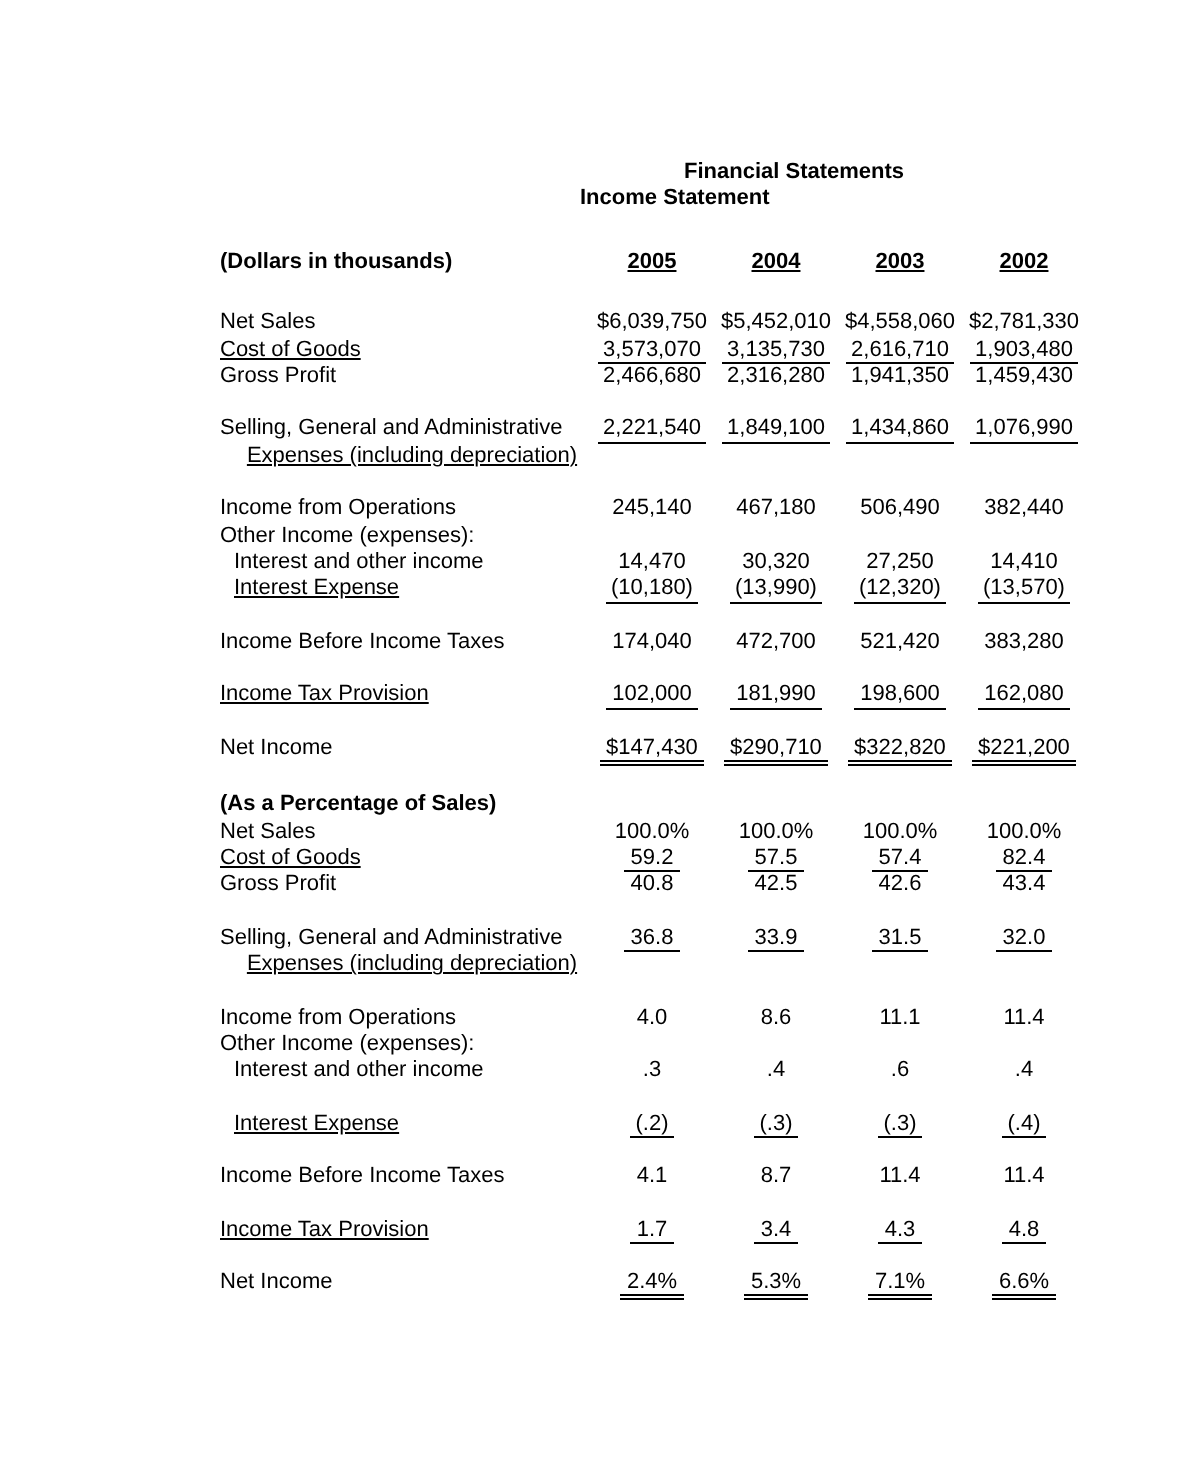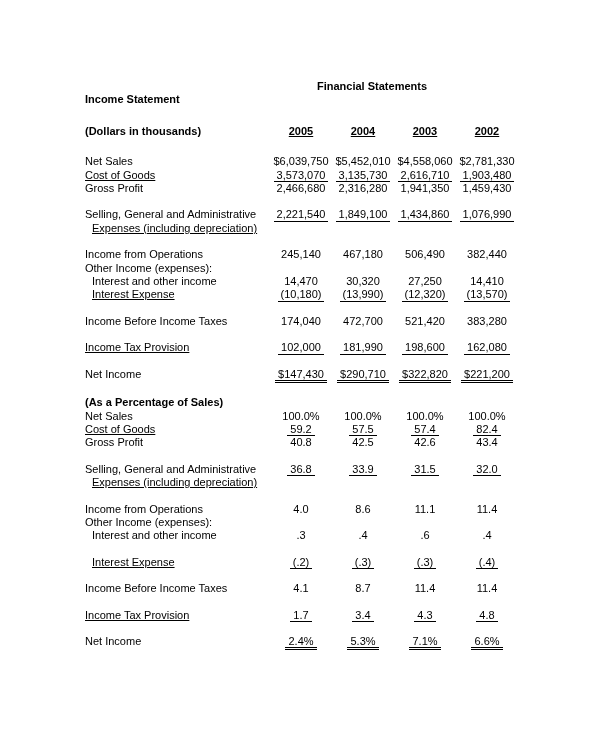--- a/index.html
+++ b/index.html
@@ -3,26 +3,26 @@
 <meta charset="utf-8">
 <style>
   * { margin: 0; padding: 0; box-sizing: border-box; }
   html, body {
     width: 600px; height: 730px;
     background: #ffffff; color: #000000;
     font-family: "Liberation Sans", sans-serif;
     font-size: 11px;
     overflow: hidden;
   }
-  .page { padding: 80px 0 0 85px; }
+  .page { padding: 80px 0 0 110px; }
 
   .titles { margin-bottom: 18px; }
   .titles div { line-height: 13.4px; font-weight: bold; }
   .t1 { margin-left: 232px; }
-  .t2 { }
+  .t2 { margin-left: 180px; }
   .t3 { margin-left: 180px; }
 
   table { border-collapse: collapse; table-layout: fixed; }
   th, td {
     padding: 0;
     font-weight: normal;
     line-height: 13.4px;
     vertical-align: top;
     white-space: nowrap;
   }
@@ -42,21 +42,21 @@
     line-height: 12.4px;
   }
   .du {
     display: inline-block;
     border-bottom: 3px double #000;
     padding: 0 3px;
     line-height: 12.4px;
   }
 
   .indent { padding-left: 7px; }
-  .label2 { padding-left: 7px; }
+  .label2 { padding-left: 7px; text-align: center; }
 
   tr.spacer td { height: 13px; font-size: 0; line-height: 0; }
 </style>
 </head>
 <body>
 
 <div class="page">
 
   <div class="titles">
     <div class="t1">Financial Statements</div>

